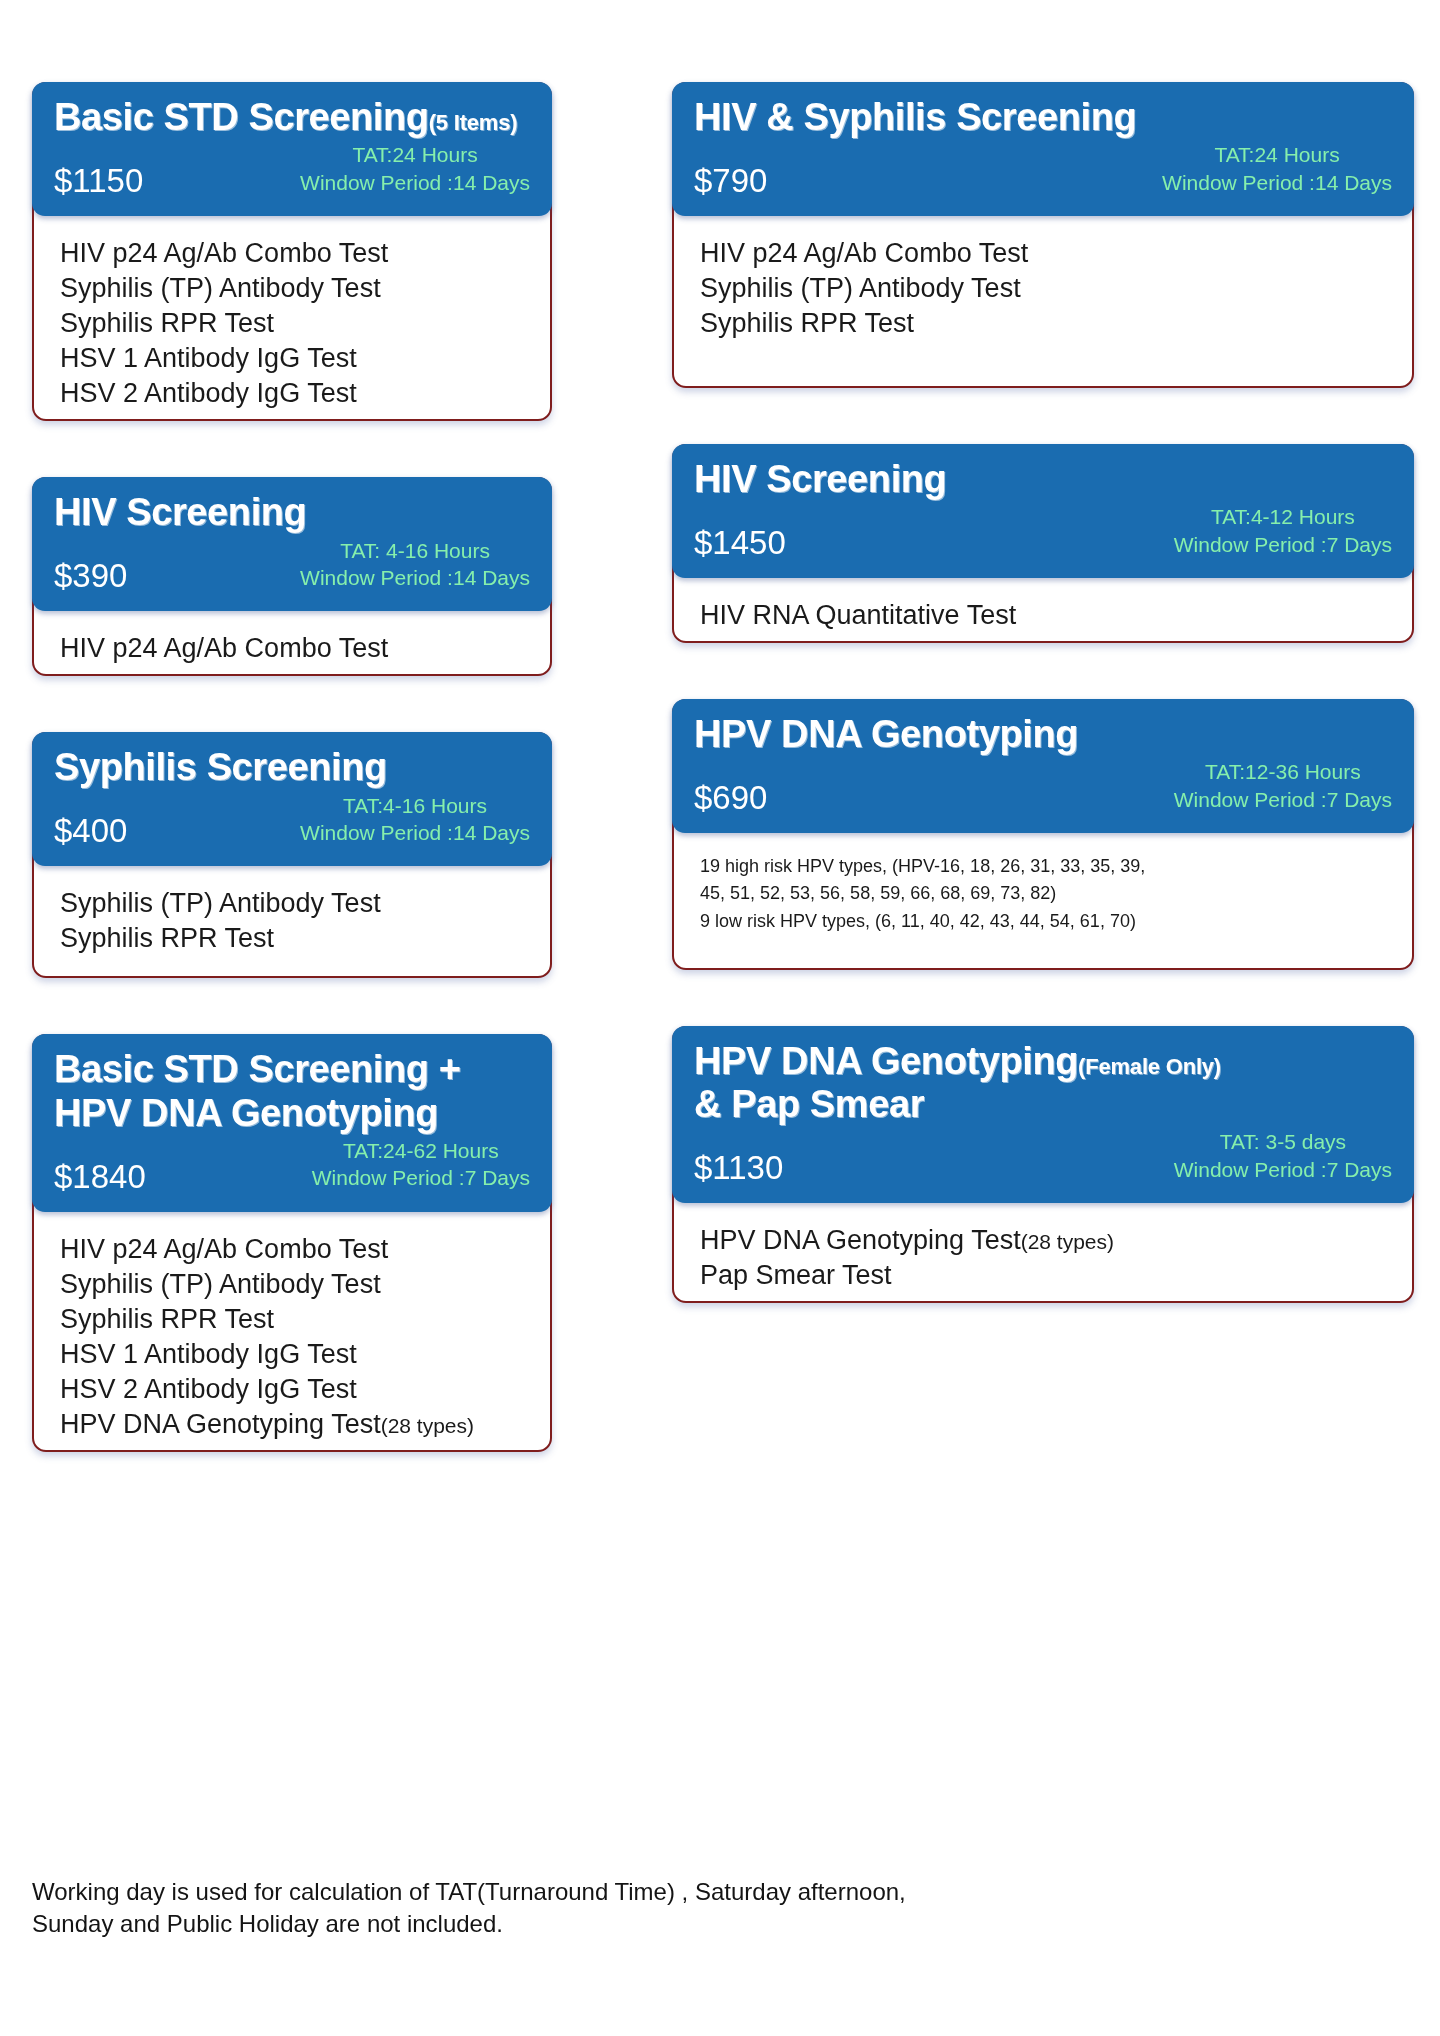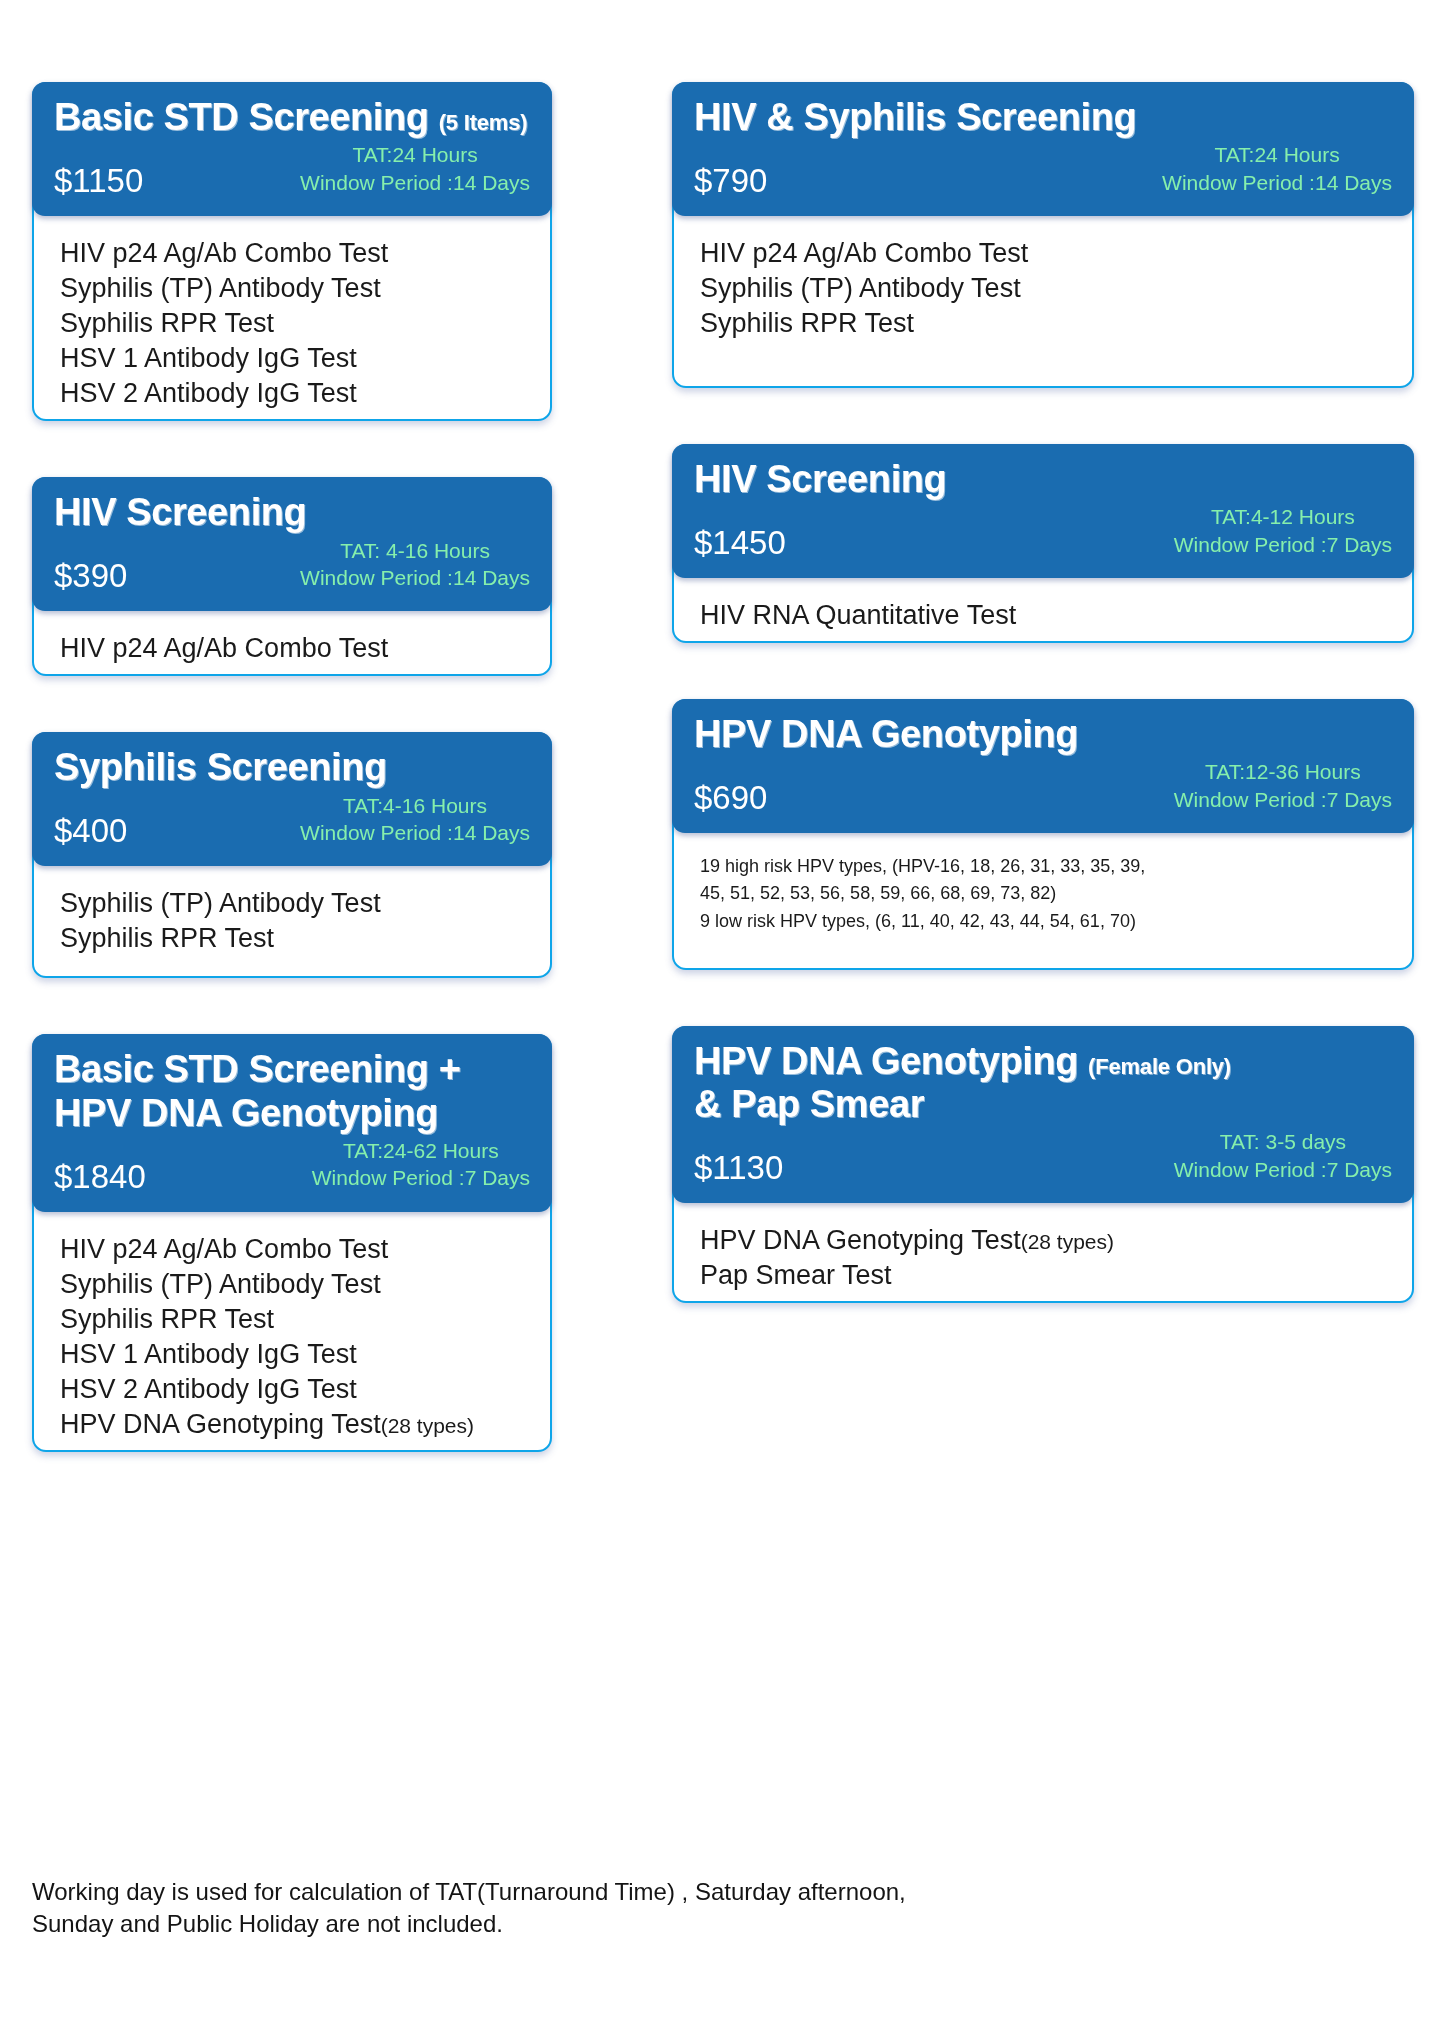--- a/index.html
+++ b/index.html
@@ -38,21 +38,21 @@
 
   .col {
     display: flex;
     flex-direction: column;
   }
 
   
   .card {
     position: relative;
     background: #ffffff;
-    border: 2px solid #0ea5e9;
+    border: 2px solid #7f1d1d;
     border-radius: 14px;
     box-shadow: 0 4px 7px rgba(90, 110, 170, 0.30);
     box-sizing: border-box;
     overflow: visible;
     margin-bottom: 56px;
   }
 
   .card-head {
     position: relative;
     background: #1a6cb0;
@@ -77,21 +77,20 @@
     line-height: 1.14;
     letter-spacing: -0.4px;
     text-shadow: 1px 1px 0 rgba(255,255,255,0.55);
     white-space: pre-line;
   }
   .card-title-sub {
     color: #ffffff;
     font-weight: bold;
     font-size: 22px;
     line-height: 1;
-    margin-left: 10px;
     letter-spacing: -0.2px;
     text-shadow: 1px 1px 0 rgba(255,255,255,0.45);
   }
 
   .price-row {
     display: flex;
     align-items: flex-end;
     justify-content: space-between;
     margin-top: 2px;
   }

